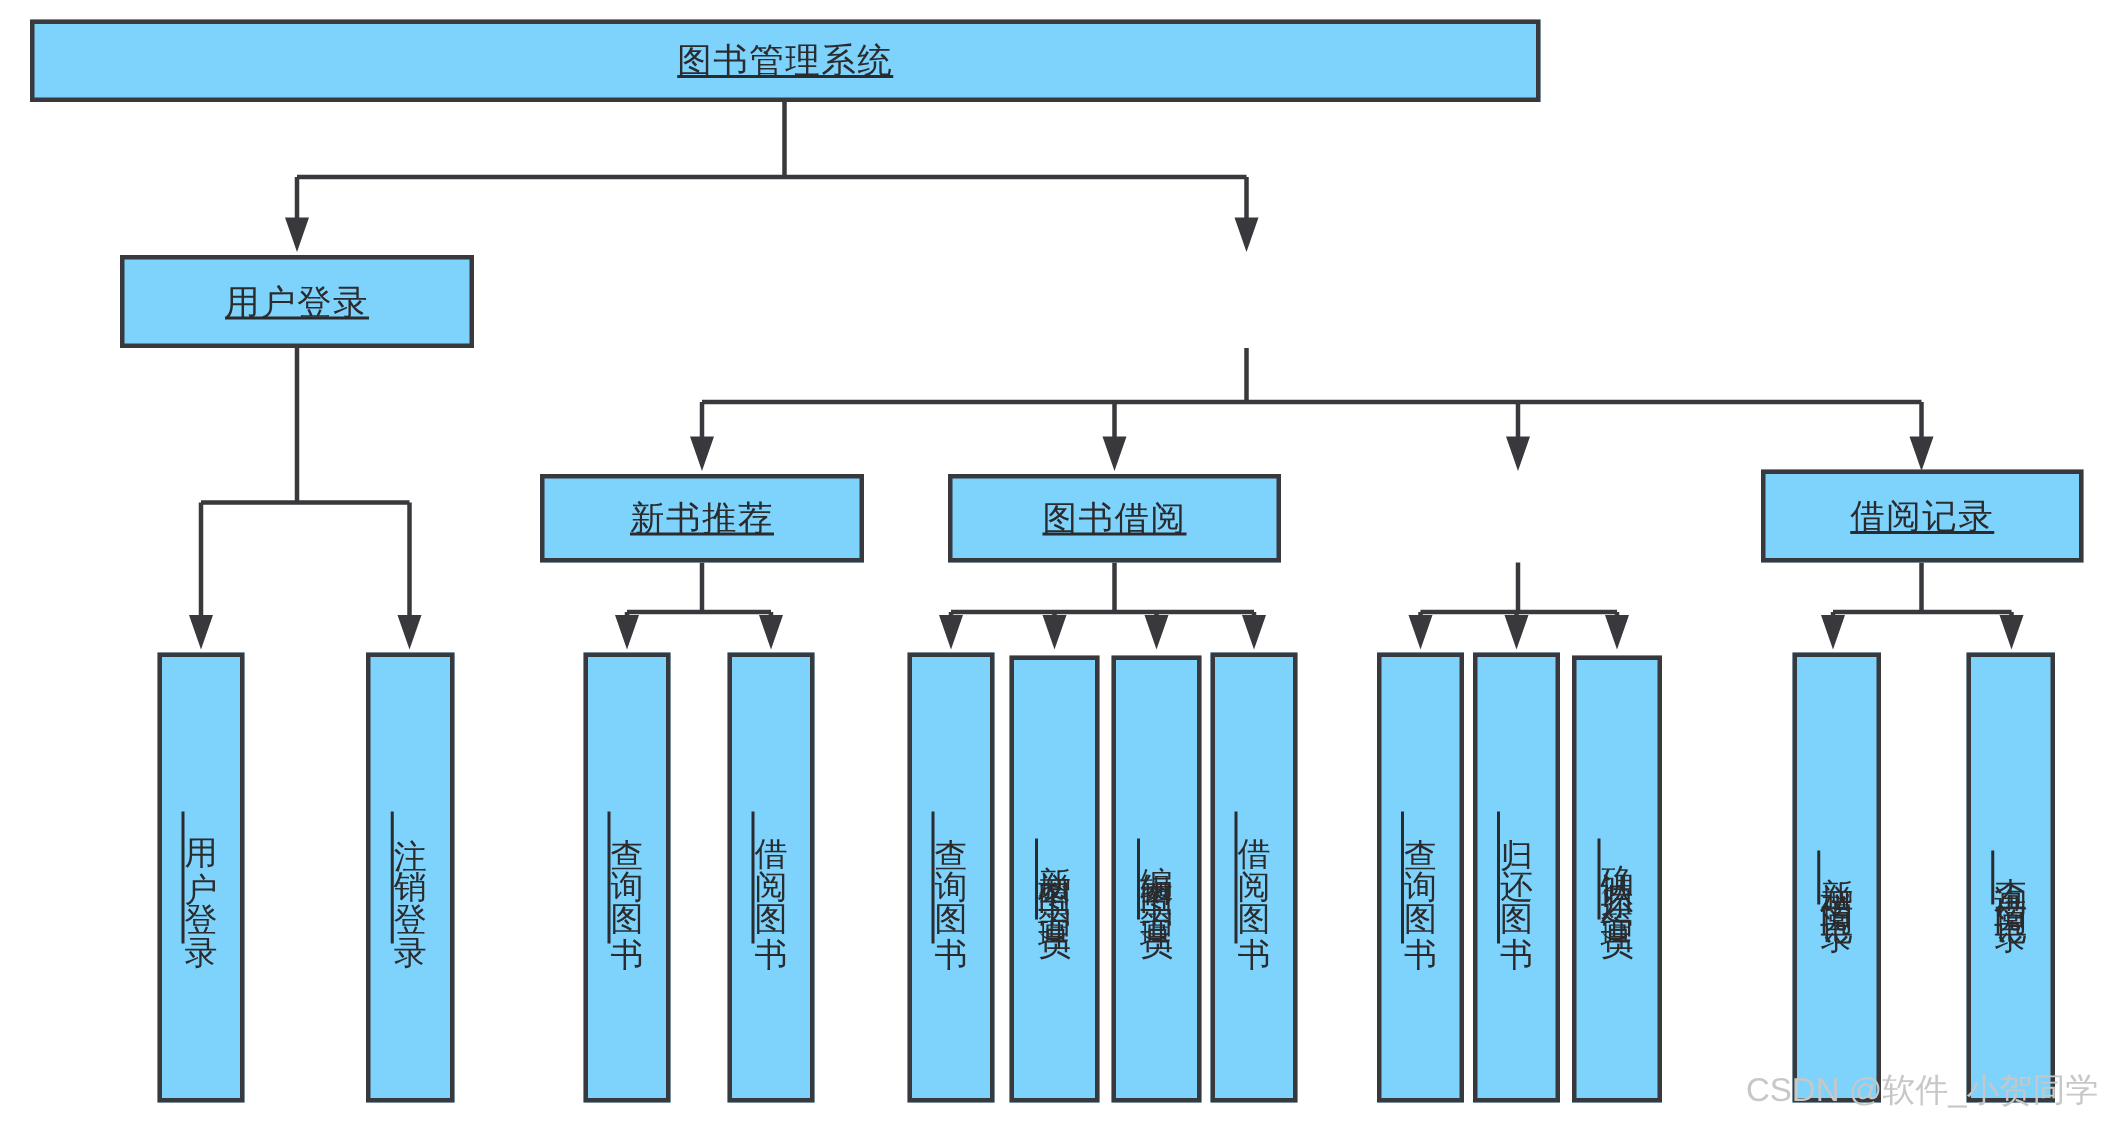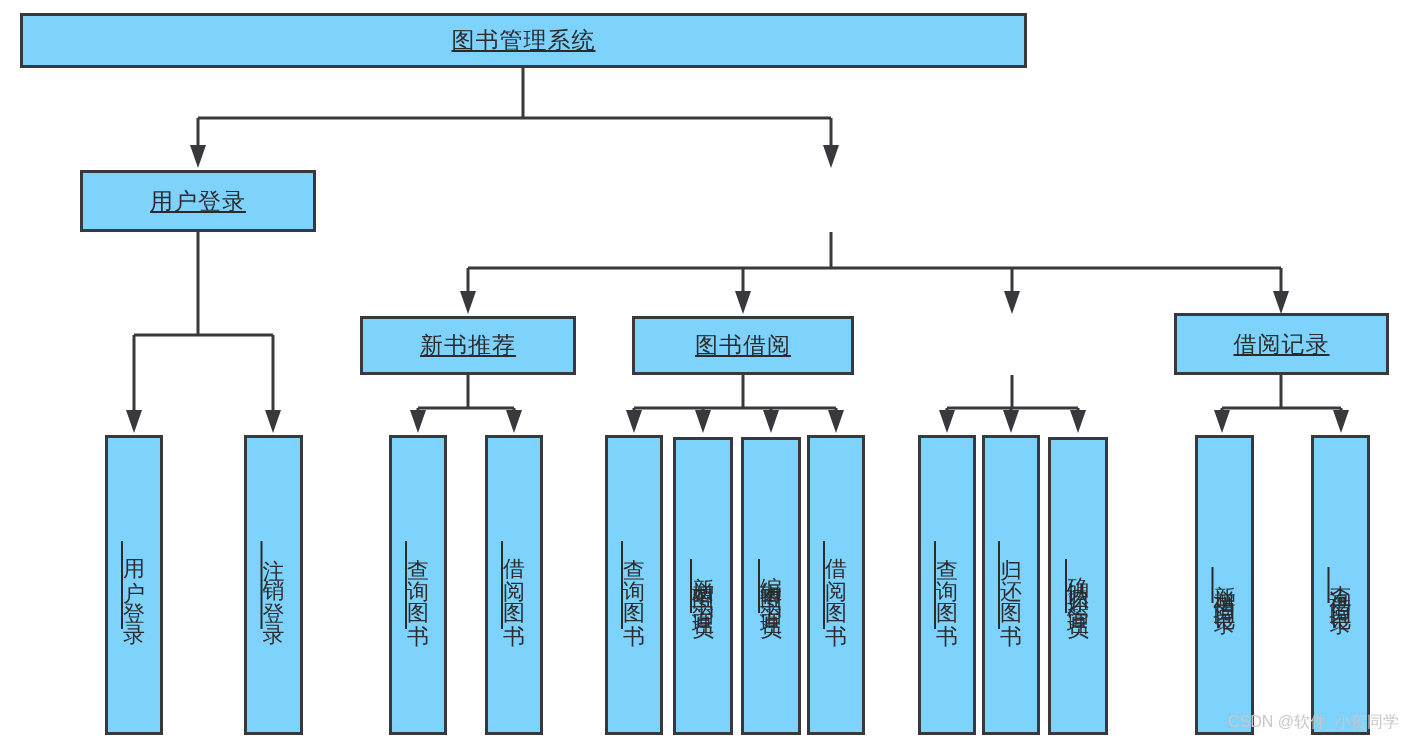--- a/index.html
+++ b/index.html
@@ -47,21 +47,21 @@
   }
   .v .vtxt{
     writing-mode:vertical-rl;
     text-orientation:upright;
     line-height:1;
     display:block;
   }
   .watermark{
     position:absolute;
     color:var(--wm);
-    font-size:16px;
+    font-size:22px;
     white-space:nowrap;
   }
 </style>
 </head>
 <body>
 
 <div id="stage">
 
   <svg id="connectors" viewBox="0 0 1405 747" xmlns="http://www.w3.org/2000/svg">
       <line x1="523" y1="68" x2="523" y2="118" stroke="#38383d" stroke-width="3"></line>

